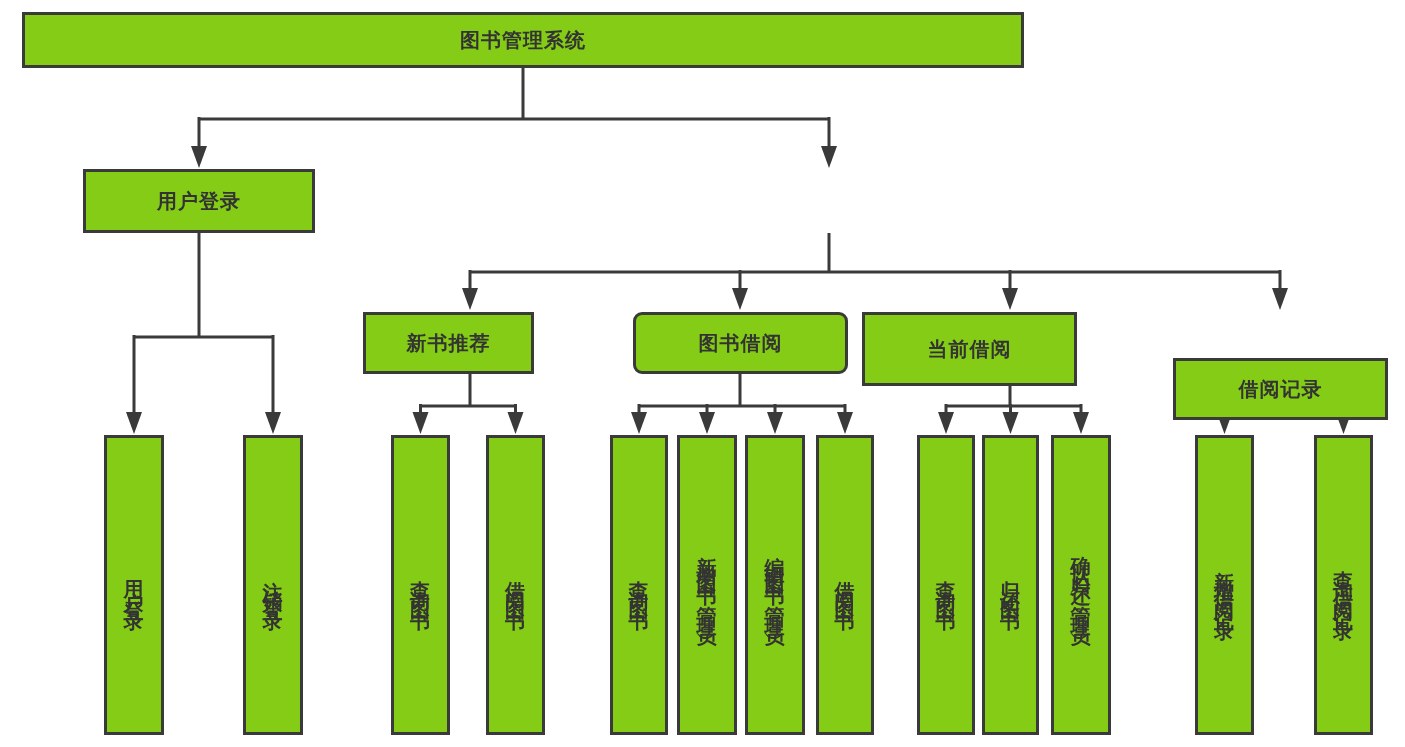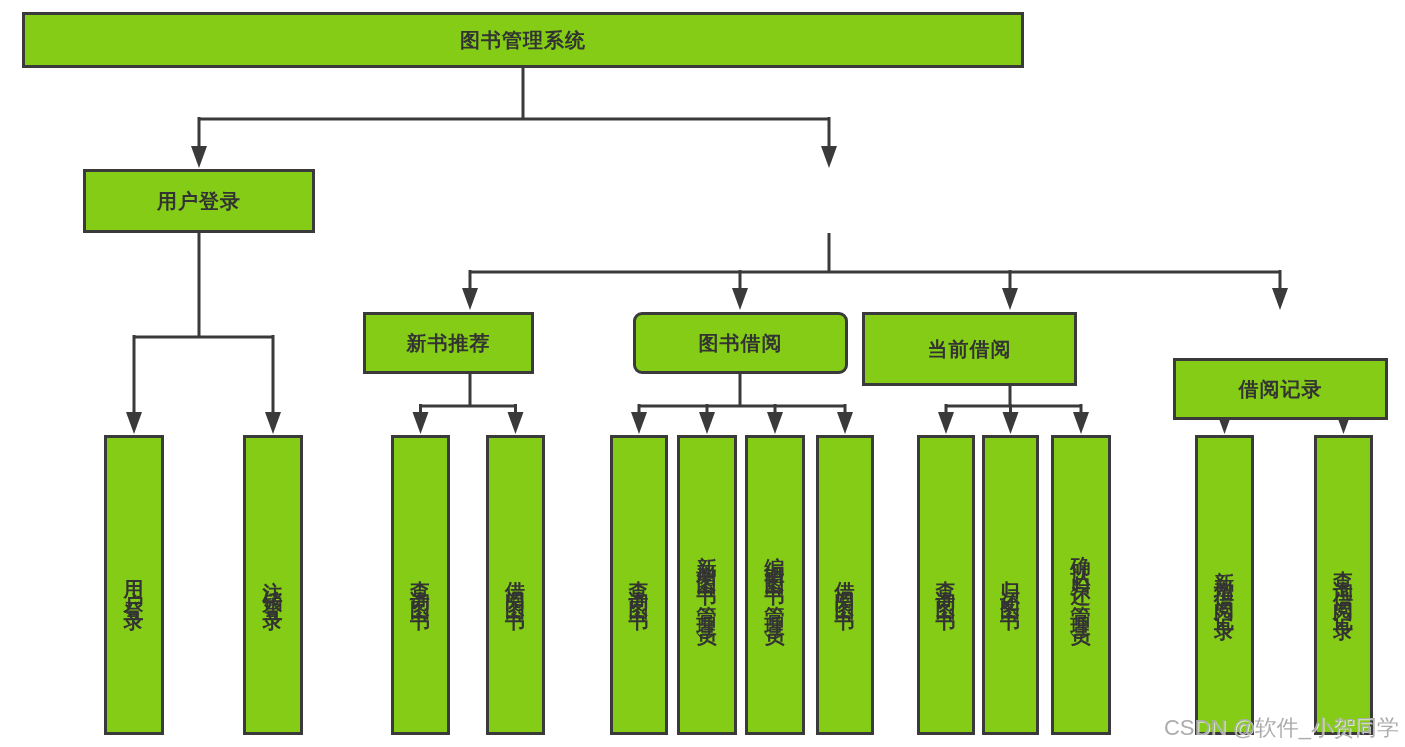--- a/index.html
+++ b/index.html
@@ -147,15 +147,14 @@
     <span class="vtext">确认归还（管理员）</span>
   </div>
 
   <div class="box vbox" style="left:1195px;top:435px;width:59px;height:300px;">
     <span class="vtext">新增借阅记录</span>
   </div>
   <div class="box vbox" style="left:1314px;top:435px;width:59px;height:300px;">
     <span class="vtext">查询借阅记录</span>
   </div>
 
-  <div class="watermark">CSDN @软件_小贺同学</div>
 
 </div>
 
 </body></html>

